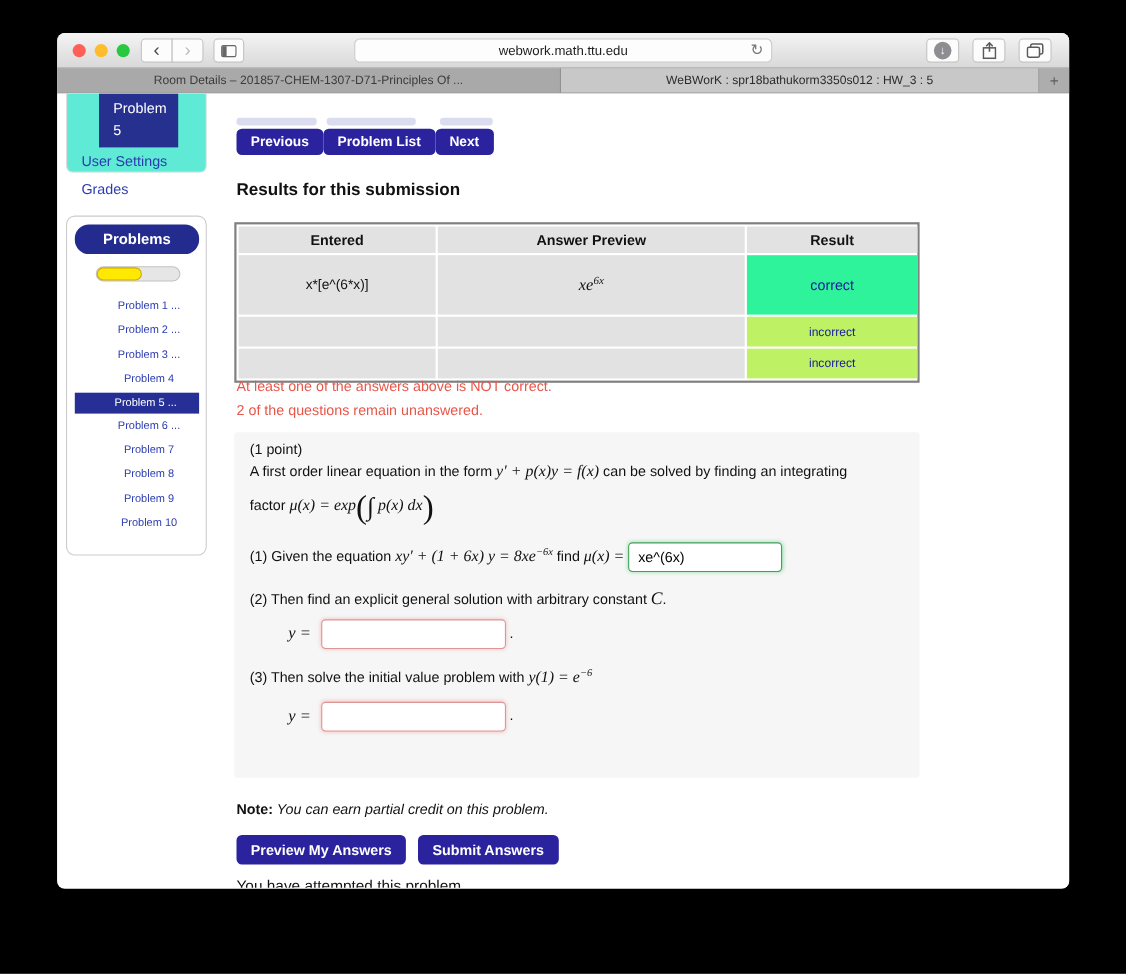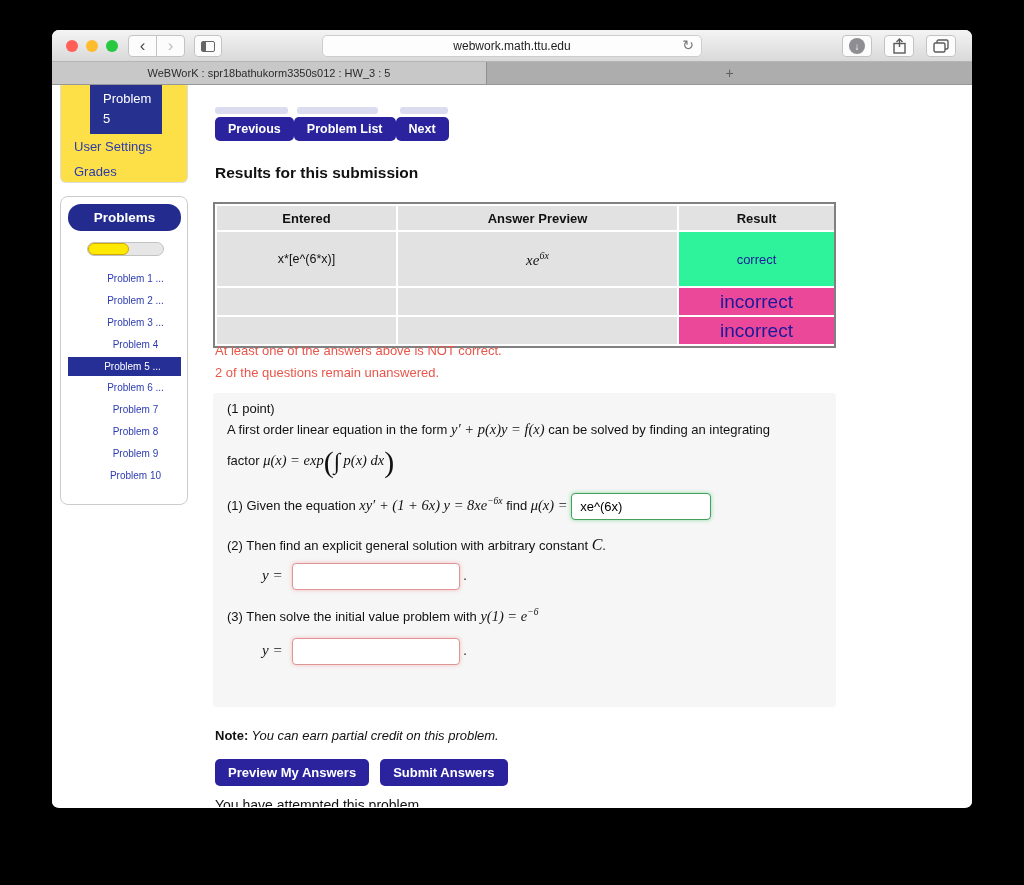--- a/index.html
+++ b/index.html
@@ -45,21 +45,21 @@
          color:#3c3c3c; white-space:nowrap; overflow:hidden; border-right:1px solid #909090; }
   .tab-inactive { width:458px; background:#a9a9a9; }
   .tab-active   { width:435px; background:#c8c8c8; color:#2b2b2b; }
   .newtab { flex:1; display:flex; align-items:center; justify-content:center;
             background:#adadad; color:#5e5e5e; font-size:14px; }
 
   
   .content { position:relative; height:722px; background:#fff; overflow:hidden; }
 
   
-  .panel1 { position:absolute; left:8px; top:0; width:128px; height:98px; background:#fde047;
+  .panel1 { position:absolute; left:8px; top:0; width:128px; height:72px; background:#5eead4;
             border:1px solid #ddd; border-top:none; border-radius:0 0 6px 6px; }
   .prob5box { position:absolute; left:29px; top:0; width:72px; height:49px;
               background:#26308f; color:#fff; font-size:13px; padding:4px 0 0 13px; line-height:20px; }
   .sb-link { position:absolute; left:13px; font-size:13px; color:#2c3cb0; cursor:pointer; }
   .panel2 { position:absolute; left:8px; top:111px; width:128px; height:309px; background:#fff;
             border:1px solid #ccc; border-radius:8px; }
   .problems-pill { position:absolute; left:7px; top:7px; width:113px; height:27px;
                    background:#232b8e; border-radius:13px; color:#fff; font-weight:bold;
                    font-size:13.5px; display:flex; align-items:center; justify-content:center; }
   .ptrack { position:absolute; left:26px; top:45px; width:77px; height:14px;
@@ -83,21 +83,21 @@
   
   .rtable { position:absolute; top:117px; left:0; width:623px;
             border:2px solid #808080; background:#fff; padding:2px; }
   .rrow { display:grid; grid-template-columns:179px 279px 155px; gap:2px; margin-bottom:2px; }
   .rrow:last-child { margin-bottom:0; }
   .cell { background:#e2e2e2; display:flex; align-items:center; justify-content:center;
           font-size:12.5px; color:#111; }
   .hrow .cell { height:24px; font-size:13px; font-weight:bold; }
   .r1 .cell { height:54px; } .r2 .cell, .r3 .cell { height:27px; }
   .cell.correct { background:#2ef39a; color:#1a1a9c; font-size:13px; }
-  .cell.incorrect { background:#ec4899; color:#1a1a9c; font-size:19px; }
+  .cell.incorrect { background:#bef264; color:#1a1a9c; font-size:11px; }
   .mathp { font-family:"Liberation Serif",serif; font-style:italic; font-size:15px; }
   .mathp sup { font-size:10px; }
 
   .warn { position:absolute; left:2px; font-size:13px; color:#e8564a; }
 
   
   .pbox { position:absolute; top:308px; left:0; width:623px; height:314px;
           background:#f6f6f6; border-radius:3px; }
   .pline { position:absolute; left:14px; font-size:13px; color:#111; white-space:nowrap; }
   .m { font-family:"Liberation Serif",serif; font-style:italic; font-size:14.5px; }
@@ -154,20 +154,23 @@
       </div>
       <div class="tbtn dlbtn tabsbtn">
         <svg width="16" height="14" viewBox="0 0 16 14">
           <rect x="4" y="1" width="11" height="9" rx="1.5" fill="none" stroke="#5a5a5a" stroke-width="1.4"></rect>
           <rect x="1" y="4" width="11" height="9" rx="1.5" fill="#fcfcfc" stroke="#5a5a5a" stroke-width="1.4"></rect>
         </svg>
       </div>
     </div>
 
     <div class="tabbar">
+      <div class="tab tab-inactive">
+          <span>Room Details – 201857-CHEM-1307-D71-Principles Of ...</span>
+        </div>
       <div class="tab tab-active">
           <span>WeBWorK : spr18bathukorm3350s012 : HW_3 : 5</span>
         </div>
       <div class="newtab">
           <span>+</span>
         </div>
     </div>
 
     <div class="content">
 

